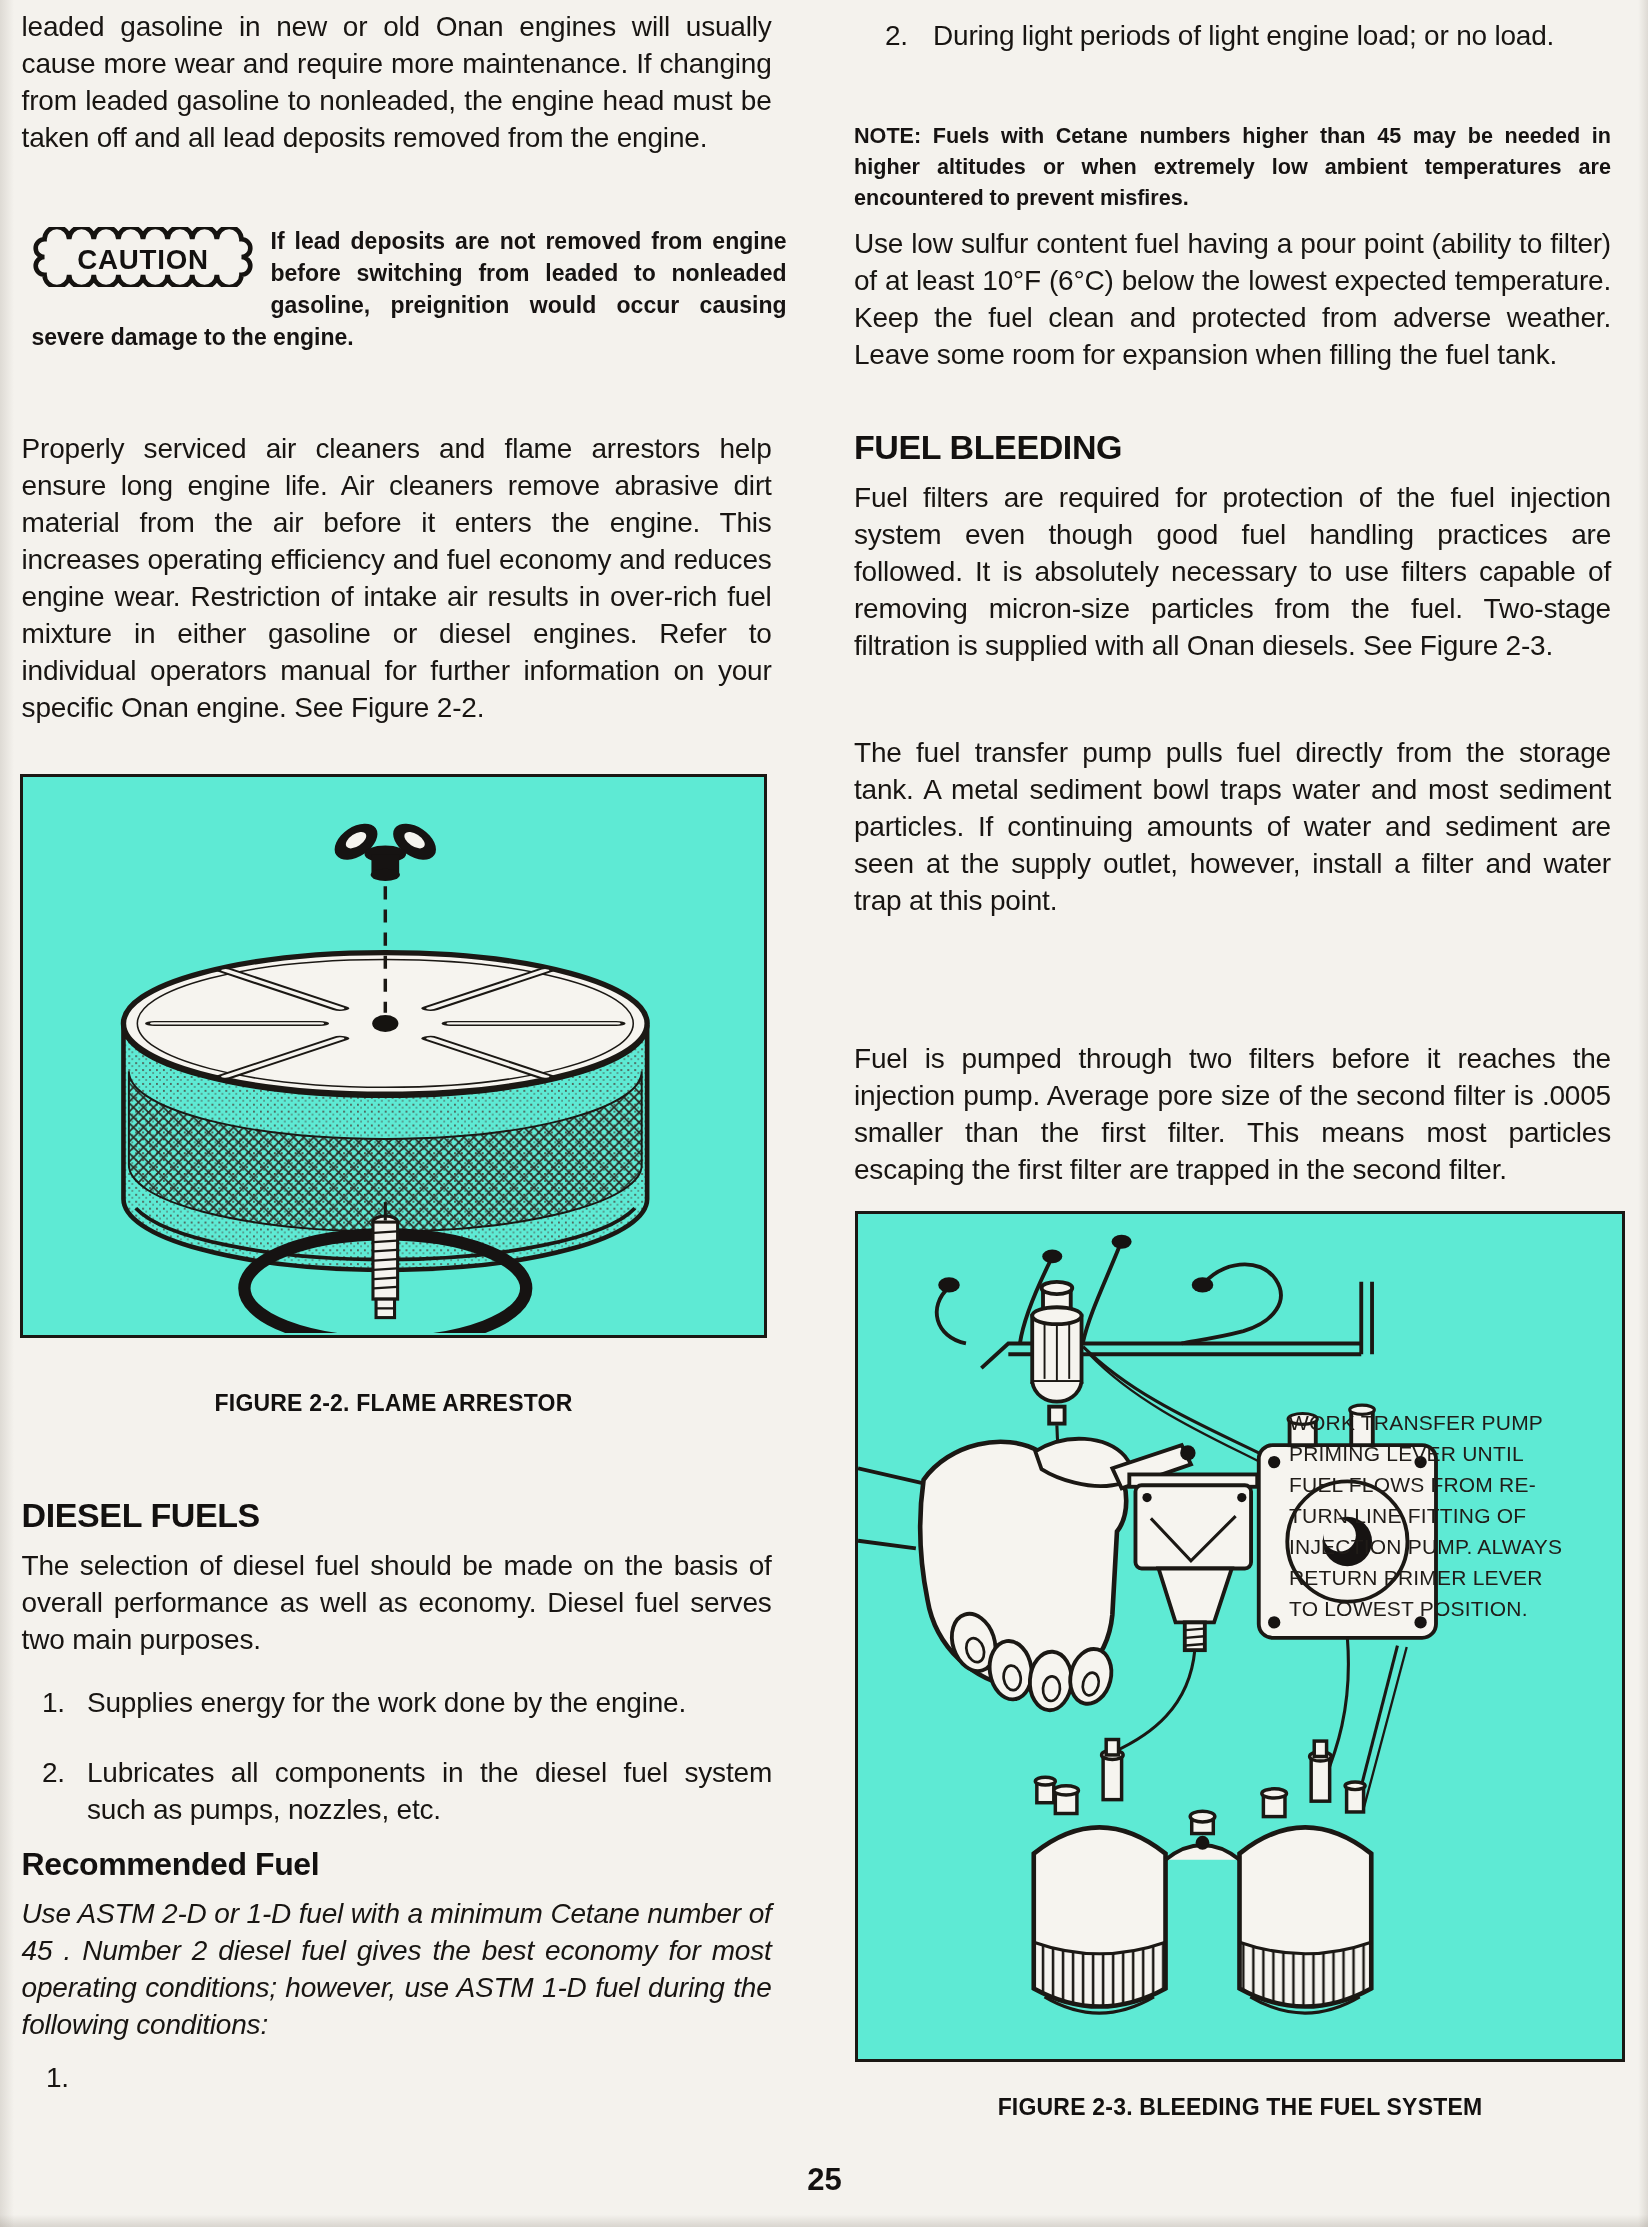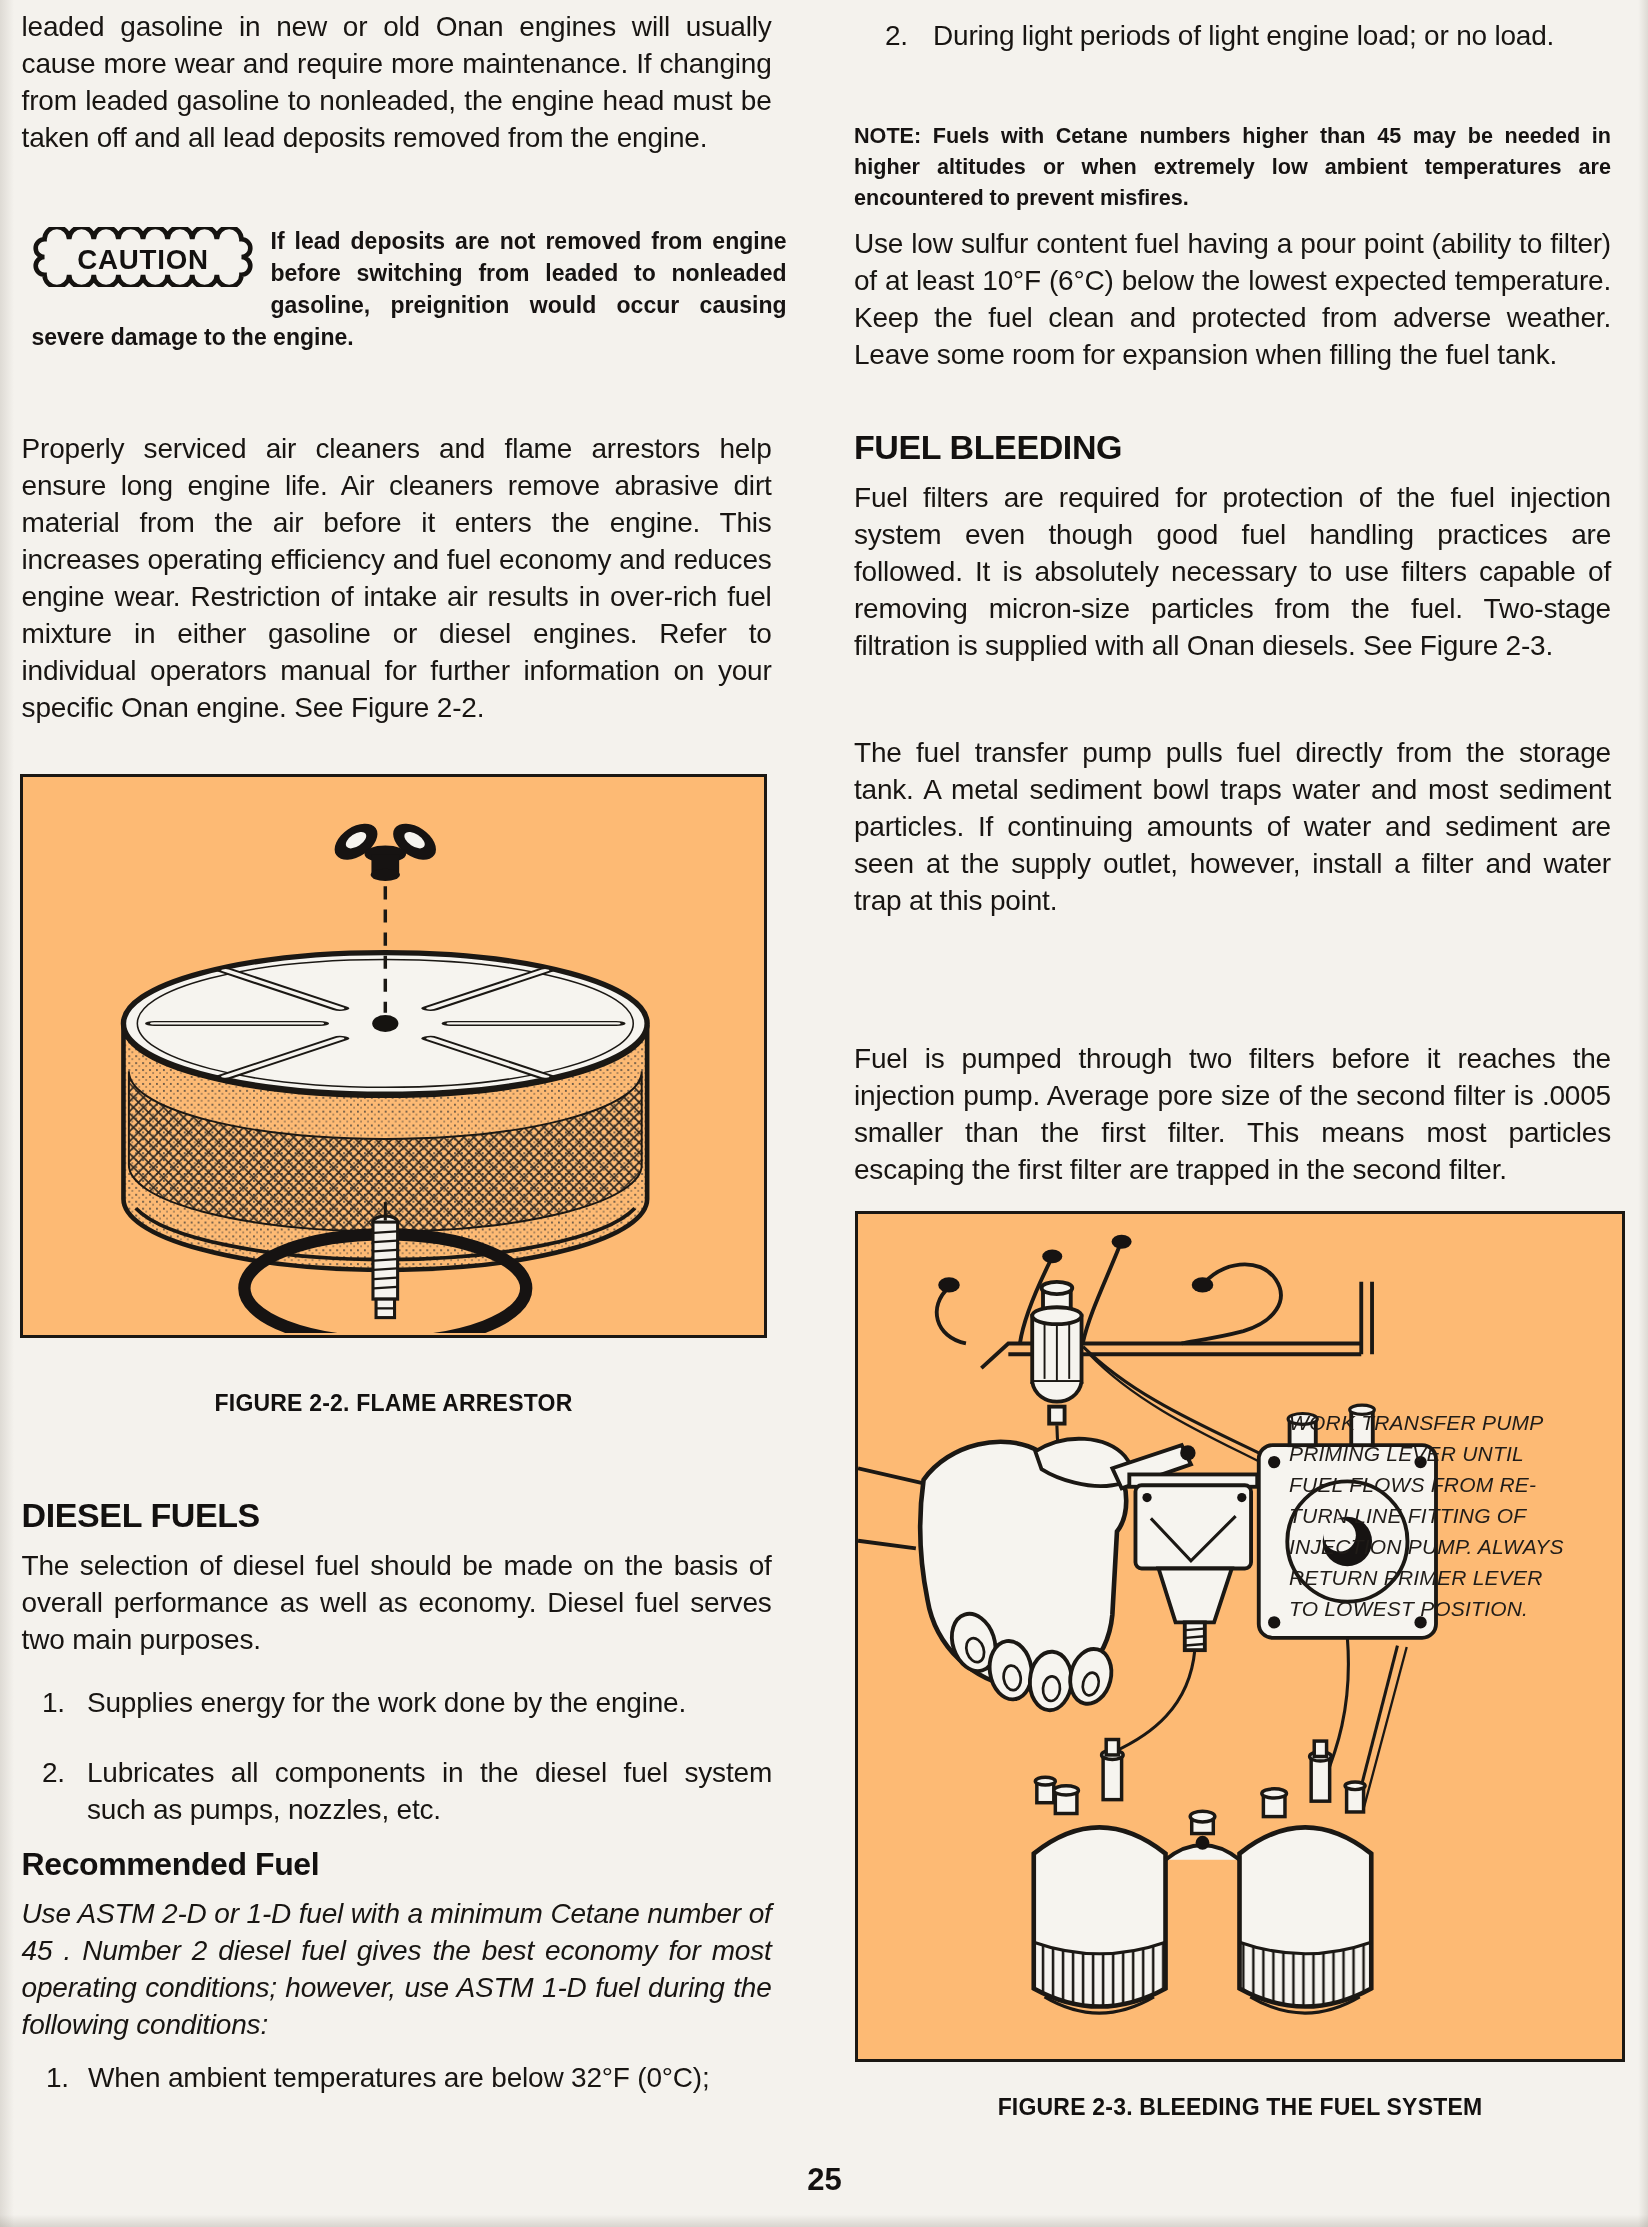--- a/index.html
+++ b/index.html
@@ -26,21 +26,21 @@
   .h-sub{
     font-size:32px;line-height:37px;font-weight:bold;letter-spacing:-0.4px;color:#131110;
   }
   .note-text{
     font-size:21.6px;line-height:31px;font-weight:bold;text-align:justify;color:#161312;
   }
   .caution-wrap{font-size:23px;line-height:32px;font-weight:bold;text-align:justify;color:#161312;margin-left:13px;}
   .caution-badge{float:left;width:222px;height:60px;margin:1.5px 17px 4.6px 0;}
   .li{display:flex;align-items:flex-start;}
   .li .num{flex:none;}
-  .fig-box{border:3.9px solid #1b1814;background:#fdba74;box-sizing:border-box;font-style:italic;}
+  .fig-box{border:3.9px solid #1b1814;background:#5eead4;box-sizing:border-box;}
   .caption{font-size:23px;font-weight:bold;letter-spacing:0.2px;text-align:center;color:#131110;}
   .callout{
     font-size:21px;line-height:31px;letter-spacing:0.2px;color:#201c18;
     white-space:pre-line;
   }
   .pageno{font-size:31px;font-weight:bold;text-align:center;color:#131110;}
   svg{display:block;}
 </style>
 </head>
 <body>
@@ -154,21 +154,20 @@
     <span class="num" style="width:45px;">2.</span>
     <span>Lubricates all components in the diesel fuel system such as pumps, nozzles, etc.</span>
   </div>
 
   <div class="abs h-sub" style="left:21.6px;top:1846px;width:755px;">Recommended Fuel</div>
 
   <div class="abs body-text" style="left:21.6px;top:1895px;width:750px;font-style:italic;">Use ASTM 2-D or 1-D fuel with a minimum Cetane number of 45 . Number 2 diesel fuel gives the best economy for most operating conditions; however, use ASTM 1-D fuel during the following conditions:</div>
 
   <div class="abs body-text li" style="left:46px;top:2059px;width:726px;">
     <span class="num" style="width:42px;">1.</span>
-    <span>When ambient temperatures are below 32°F (0°C);</span>
   </div>
 
   <div class="abs body-text li" style="left:885px;top:17px;width:726px;">
     <span class="num" style="width:48px;">2.</span>
     <span>During light periods of light engine load; or no load.</span>
   </div>
 
   <div class="abs note-text" style="left:854px;top:120px;width:757px;">NOTE: Fuels with Cetane numbers higher than 45 may be needed in higher altitudes or when extremely low ambient temperatures are encountered to prevent misfires.</div>
 
   <div class="abs body-text" style="left:854px;top:225px;width:757px;">Use low sulfur content fuel having a pour point (ability to filter) of at least 10°F (6°C) below the lowest expected temperature. Keep the fuel clean and protected from adverse weather. Leave some room for expansion when filling the fuel tank.</div>

